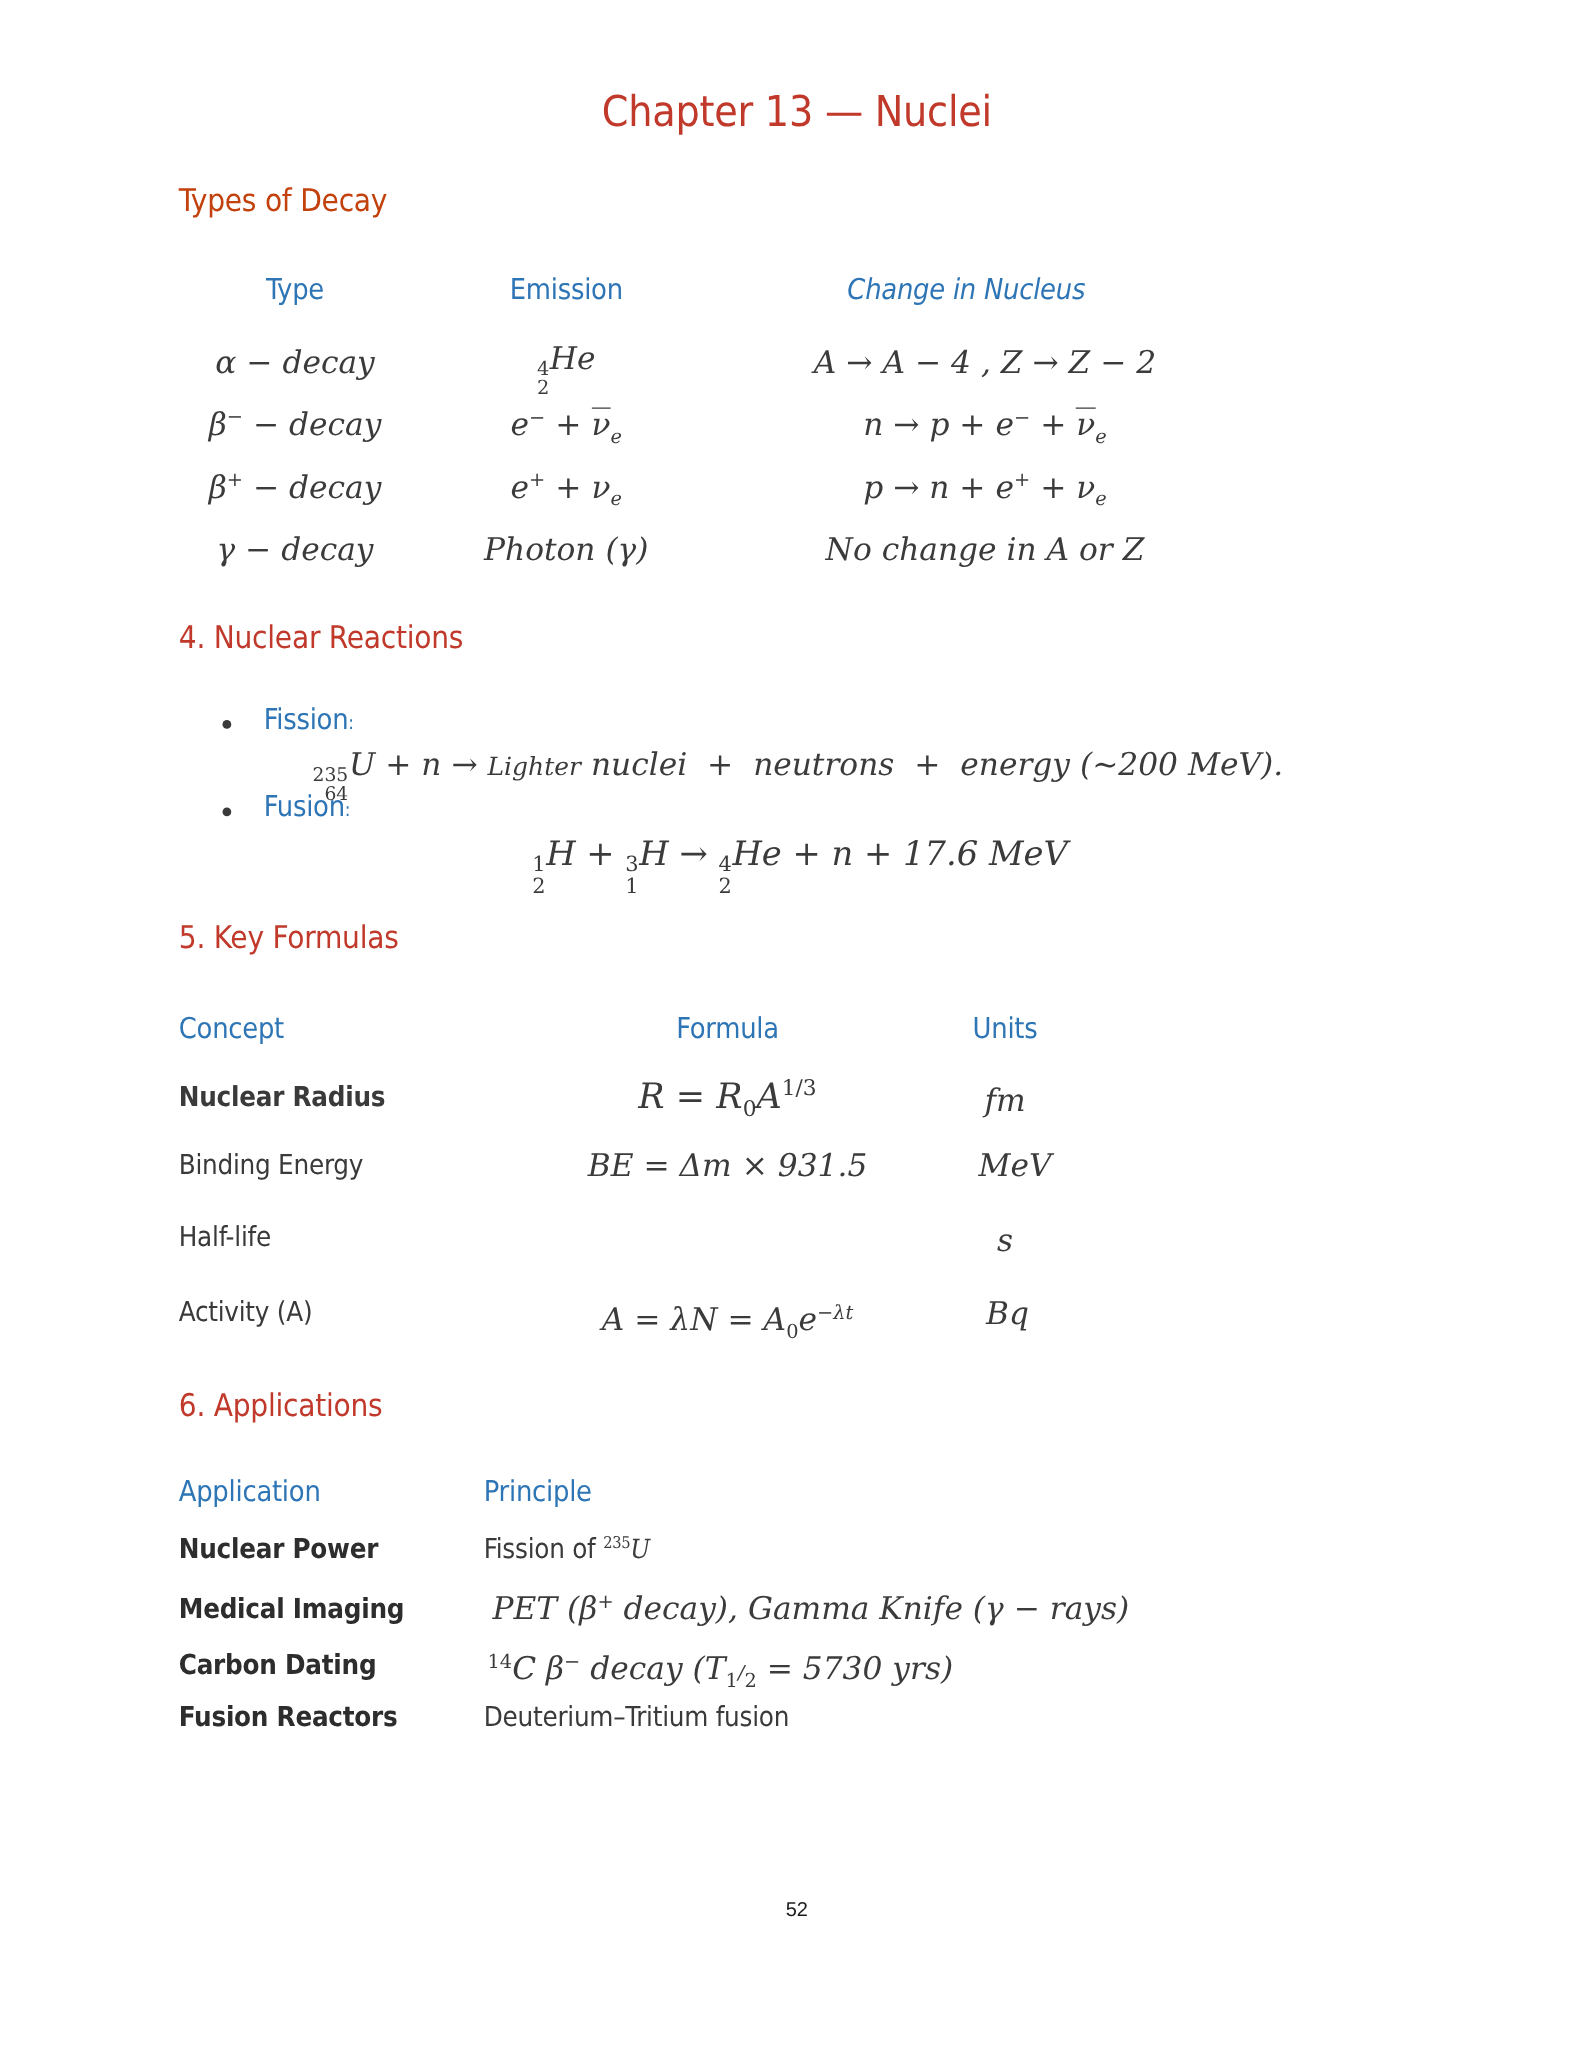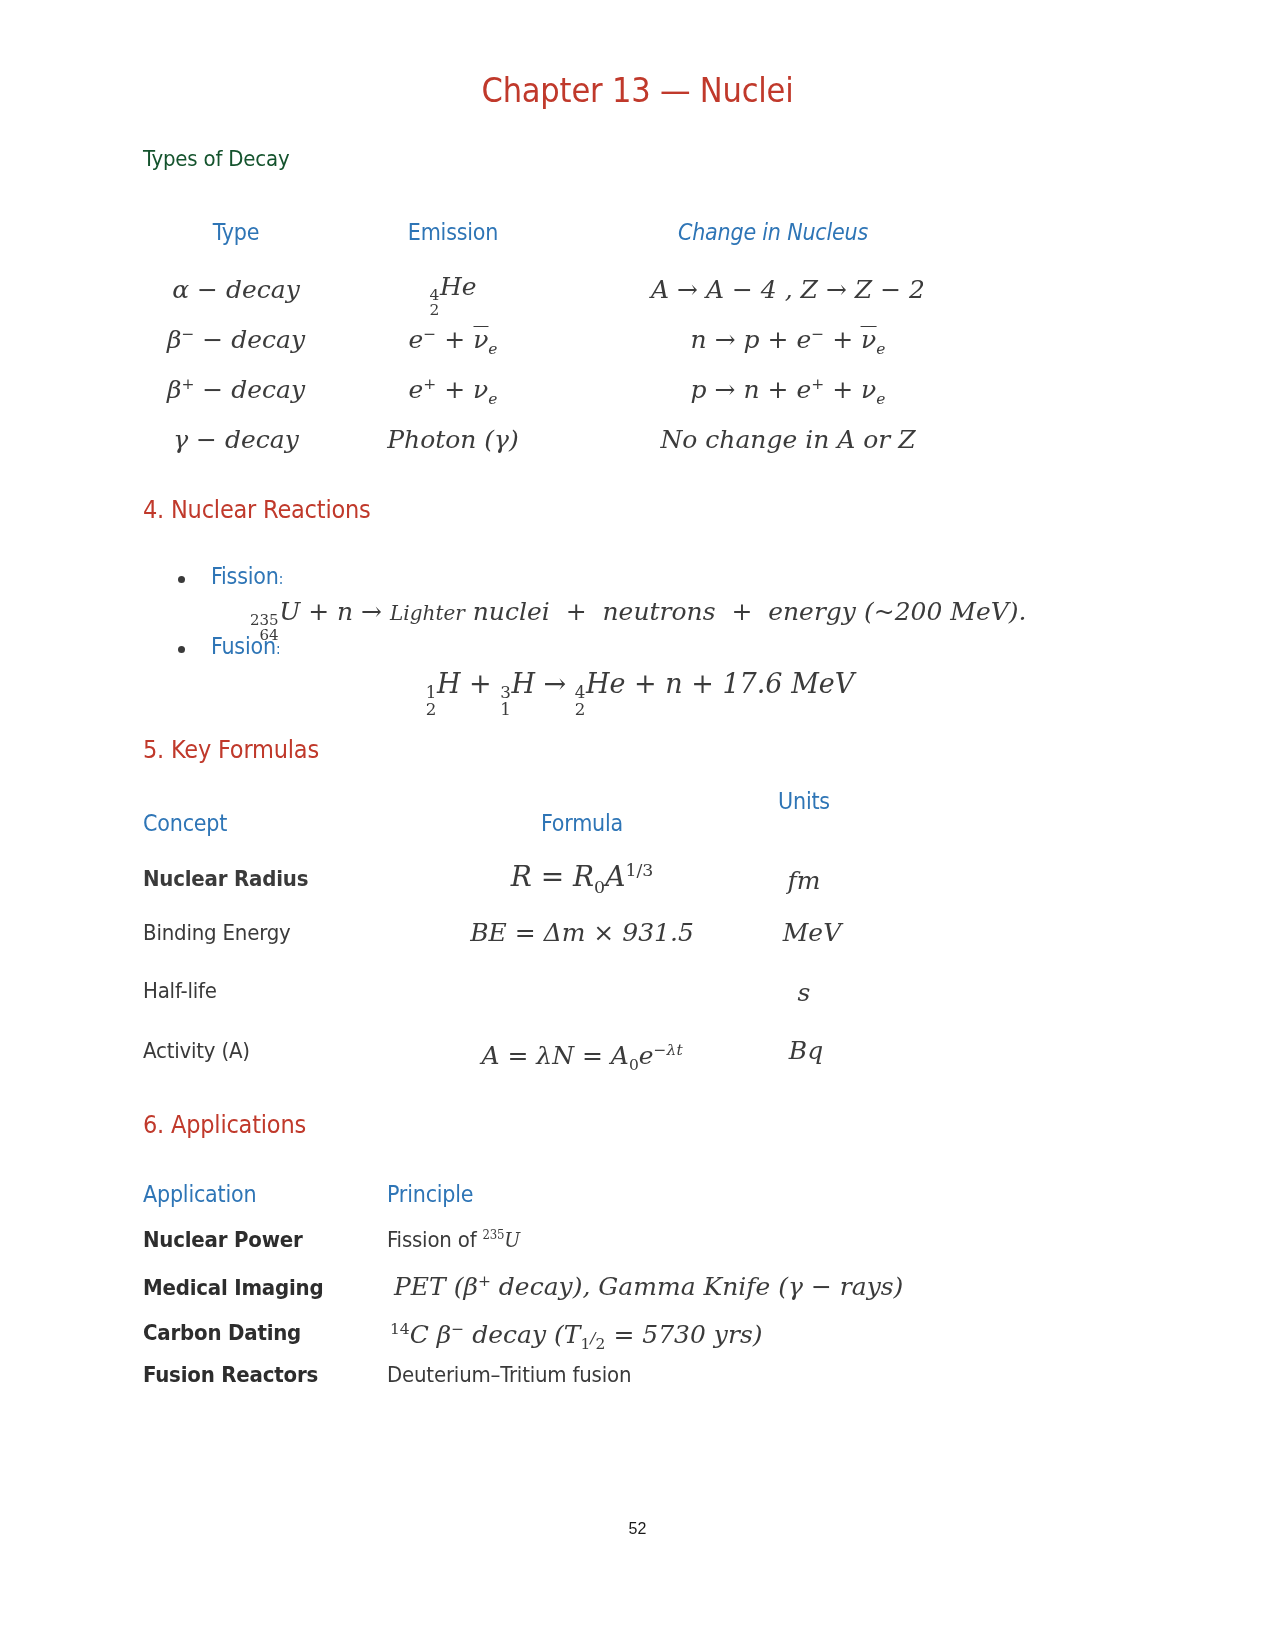--- a/index.html
+++ b/index.html
@@ -44,22 +44,22 @@
     width: 1275px;
     text-align: center;
     color: #C0392B;
     font-size: 34px;
     font-weight: 400;
   }
 
   
   .h-blue {
     position: absolute;
-    color: #14532d;
-    font-size: 22px;
+    color: #c2410c;
+    font-size: 25px;
     font-weight: 400;
     white-space: nowrap;
   }
   .h-red {
     position: absolute;
     color: #C0392B;
     font-size: 25px;
     font-weight: 400;
     white-space: nowrap;
   }
@@ -244,21 +244,21 @@
     → <span class="stack">
         <span>4</span>
         <span>2</span>
       </span><i>He</i> + <i>n</i> + 17.6&nbsp;<i>MeV</i>
   </div>
 
   <div class="h-red hand" style="top:735px; left:143px;">5. Key Formulas</div>
 
   <div class="abs col-head hand" style="top:810px; left:143px;">Concept</div>
   <div class="ctr col-head hand" style="top:810px; left:582px;">Formula</div>
-  <div class="ctr col-head hand" style="top:788px; left:804px;">Units</div>
+  <div class="ctr col-head hand" style="top:810px; left:804px;">Units</div>
 
   <div class="abs body-hand hand" style="top:866px; left:143px;font-weight:bold;">Nuclear Radius</div>
   <div class="ctr math" style="top:860px; left:582px; font-size:28px;">
     <i>R</i> = <i>R</i><sub class="sm">0</sub><i>A</i><sup class="sm">1/3</sup>
   </div>
   <div class="ctr math m24" style="top:866px; left:804px;">
     <i>fm</i>
   </div>
 
   <div class="abs body-hand hand" style="top:920px; left:143px;">Binding Energy</div>

